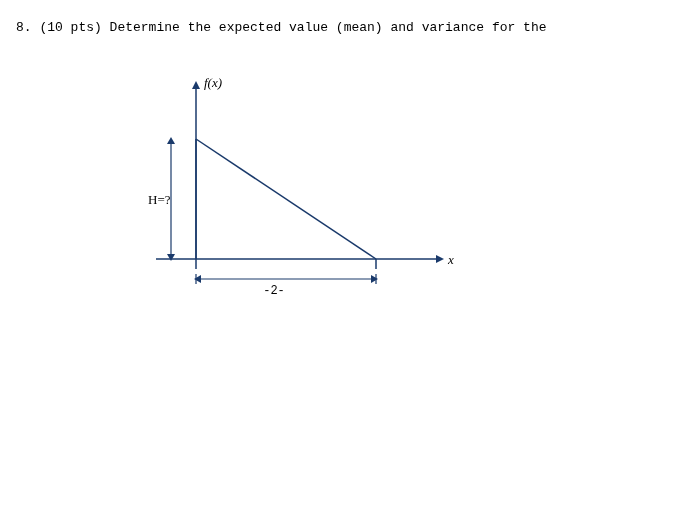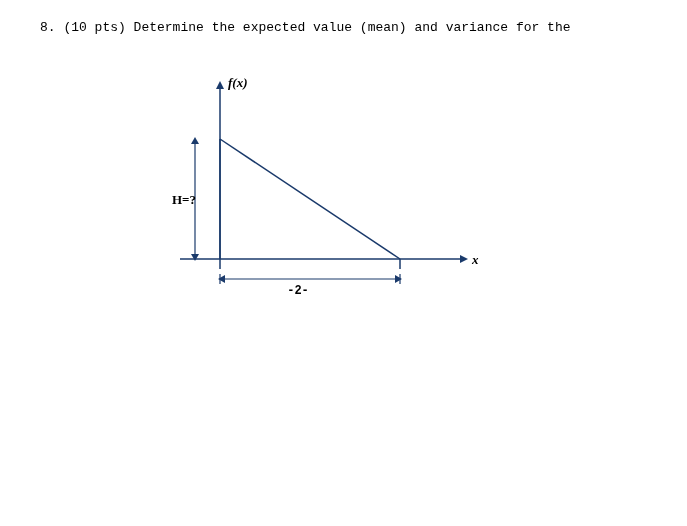--- a/index.html
+++ b/index.html
@@ -6,38 +6,37 @@
     body {
       width: 687px;
       height: 526px;
       background: #fff;
       font-family: 'Courier New', Courier, monospace;
       font-size: 13px;
       color: #000;
       overflow: hidden;
     }
     .page {
-      padding: 18px 40px;
+      padding: 18px 16px;
       position: relative;
       width: 687px;
       height: 526px;
       border-radius: 9px;
     }
     .problem-text {
       line-height: 1.6;
       margin-bottom: 20px;
       font-size: 13px;
     }
     .graph-container {
       position: relative;
       width: 400px;
       height: 280px;
       margin-left: 80px;
       margin-top: 10px;
-      font-weight: bold;
     }
     svg {
       position: absolute;
       top: 0;
       left: 0;
     }
   </style>
 </head>
 <body>
 

